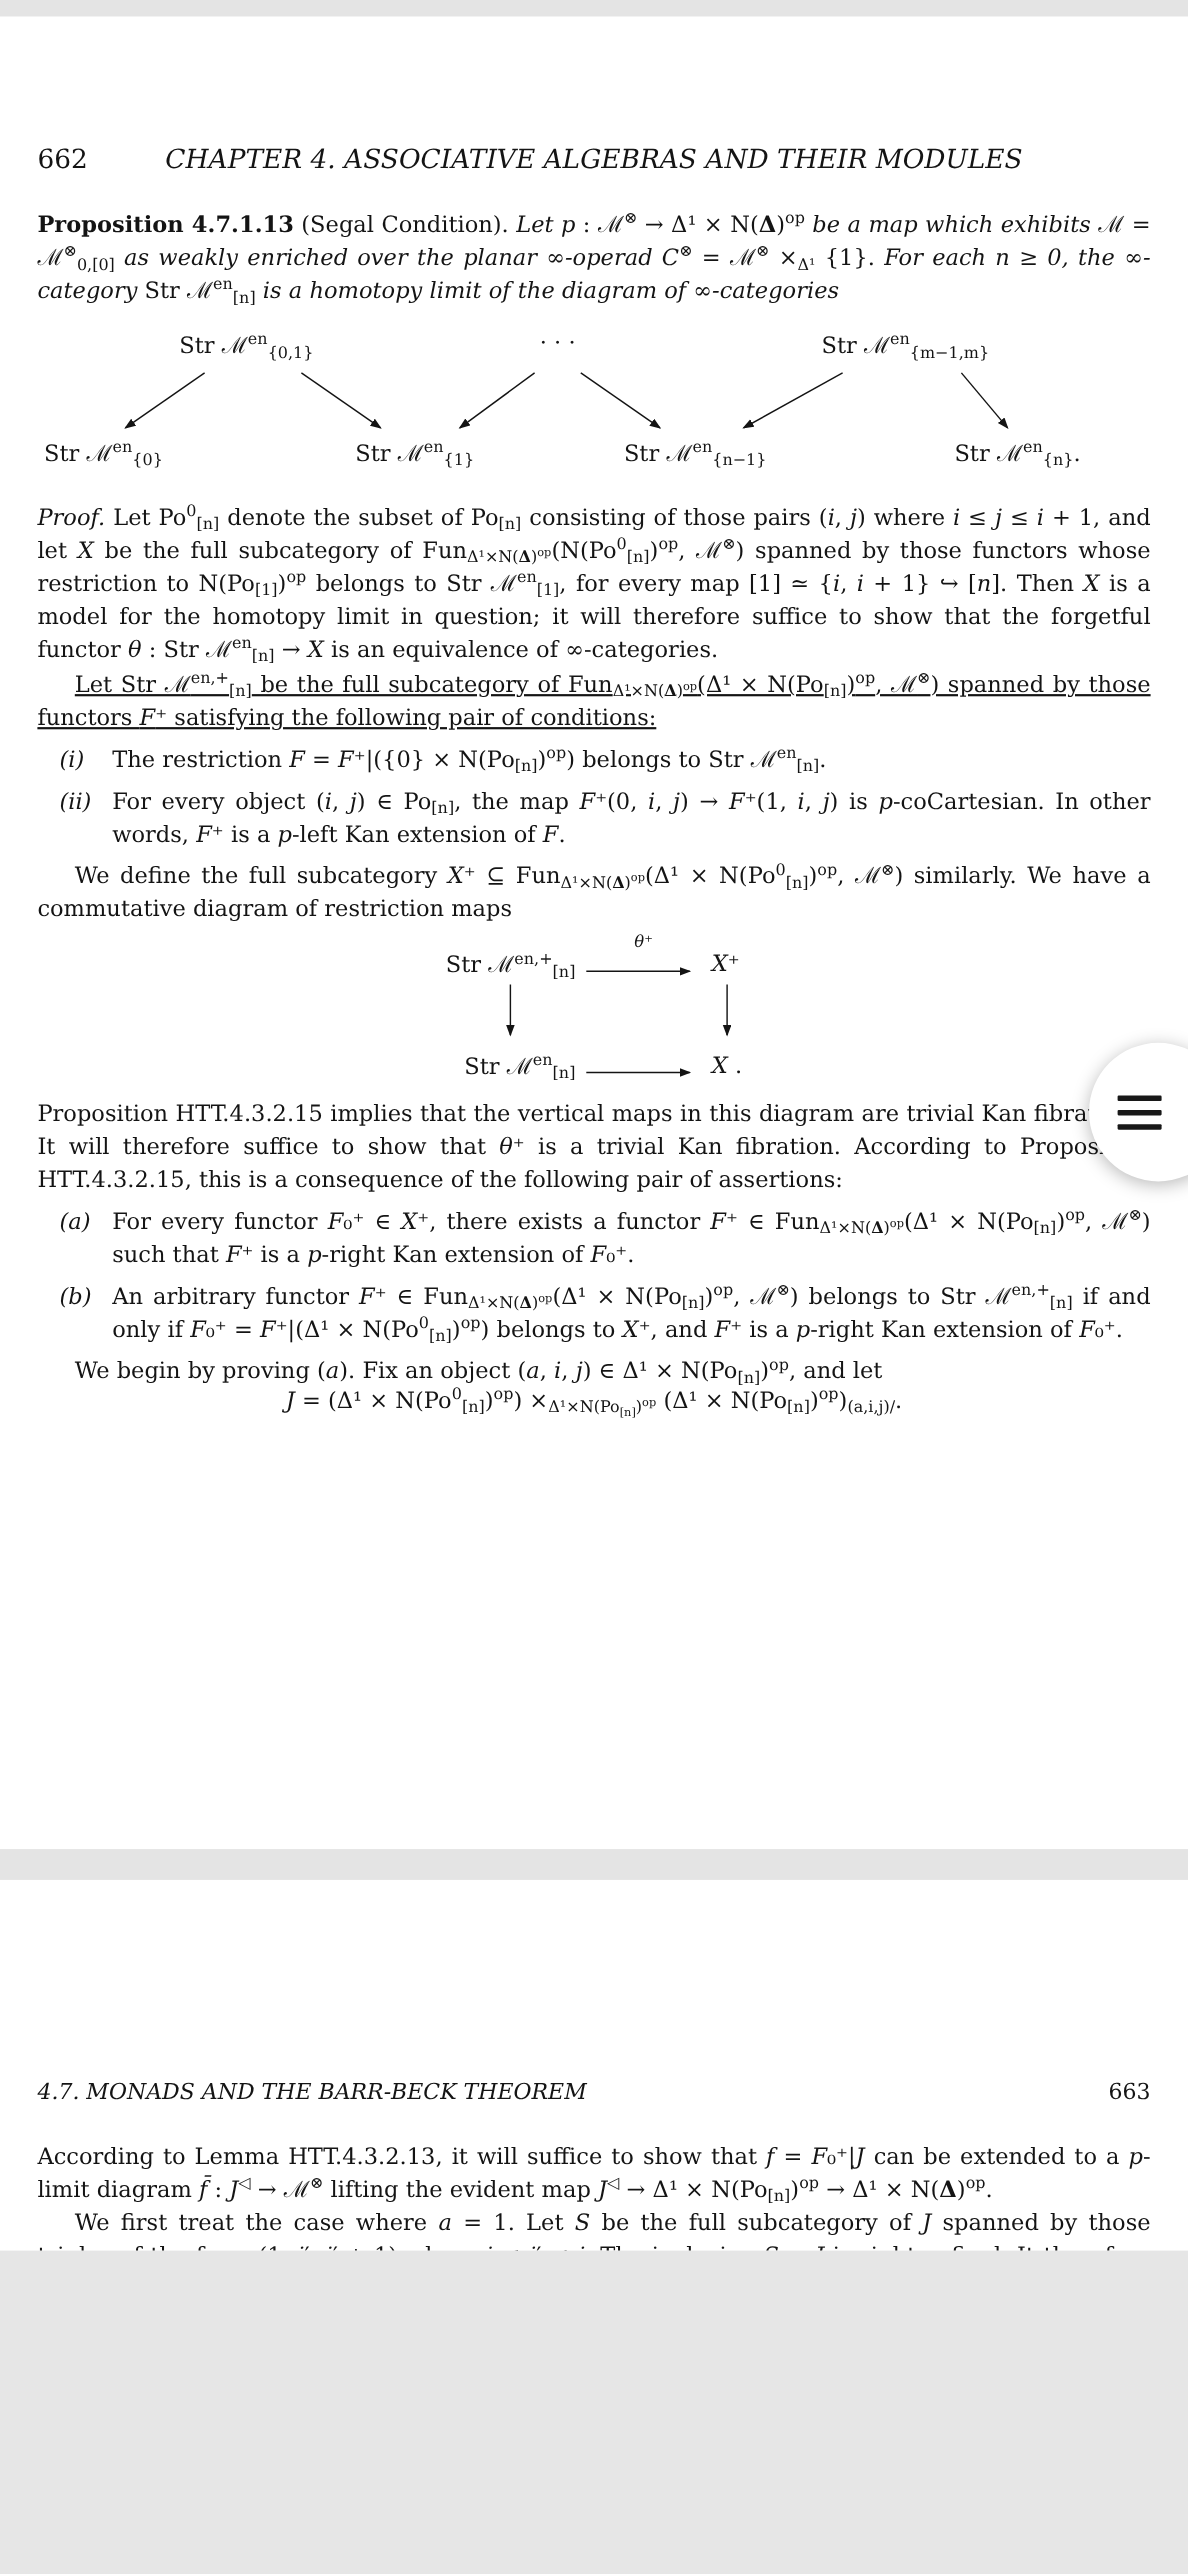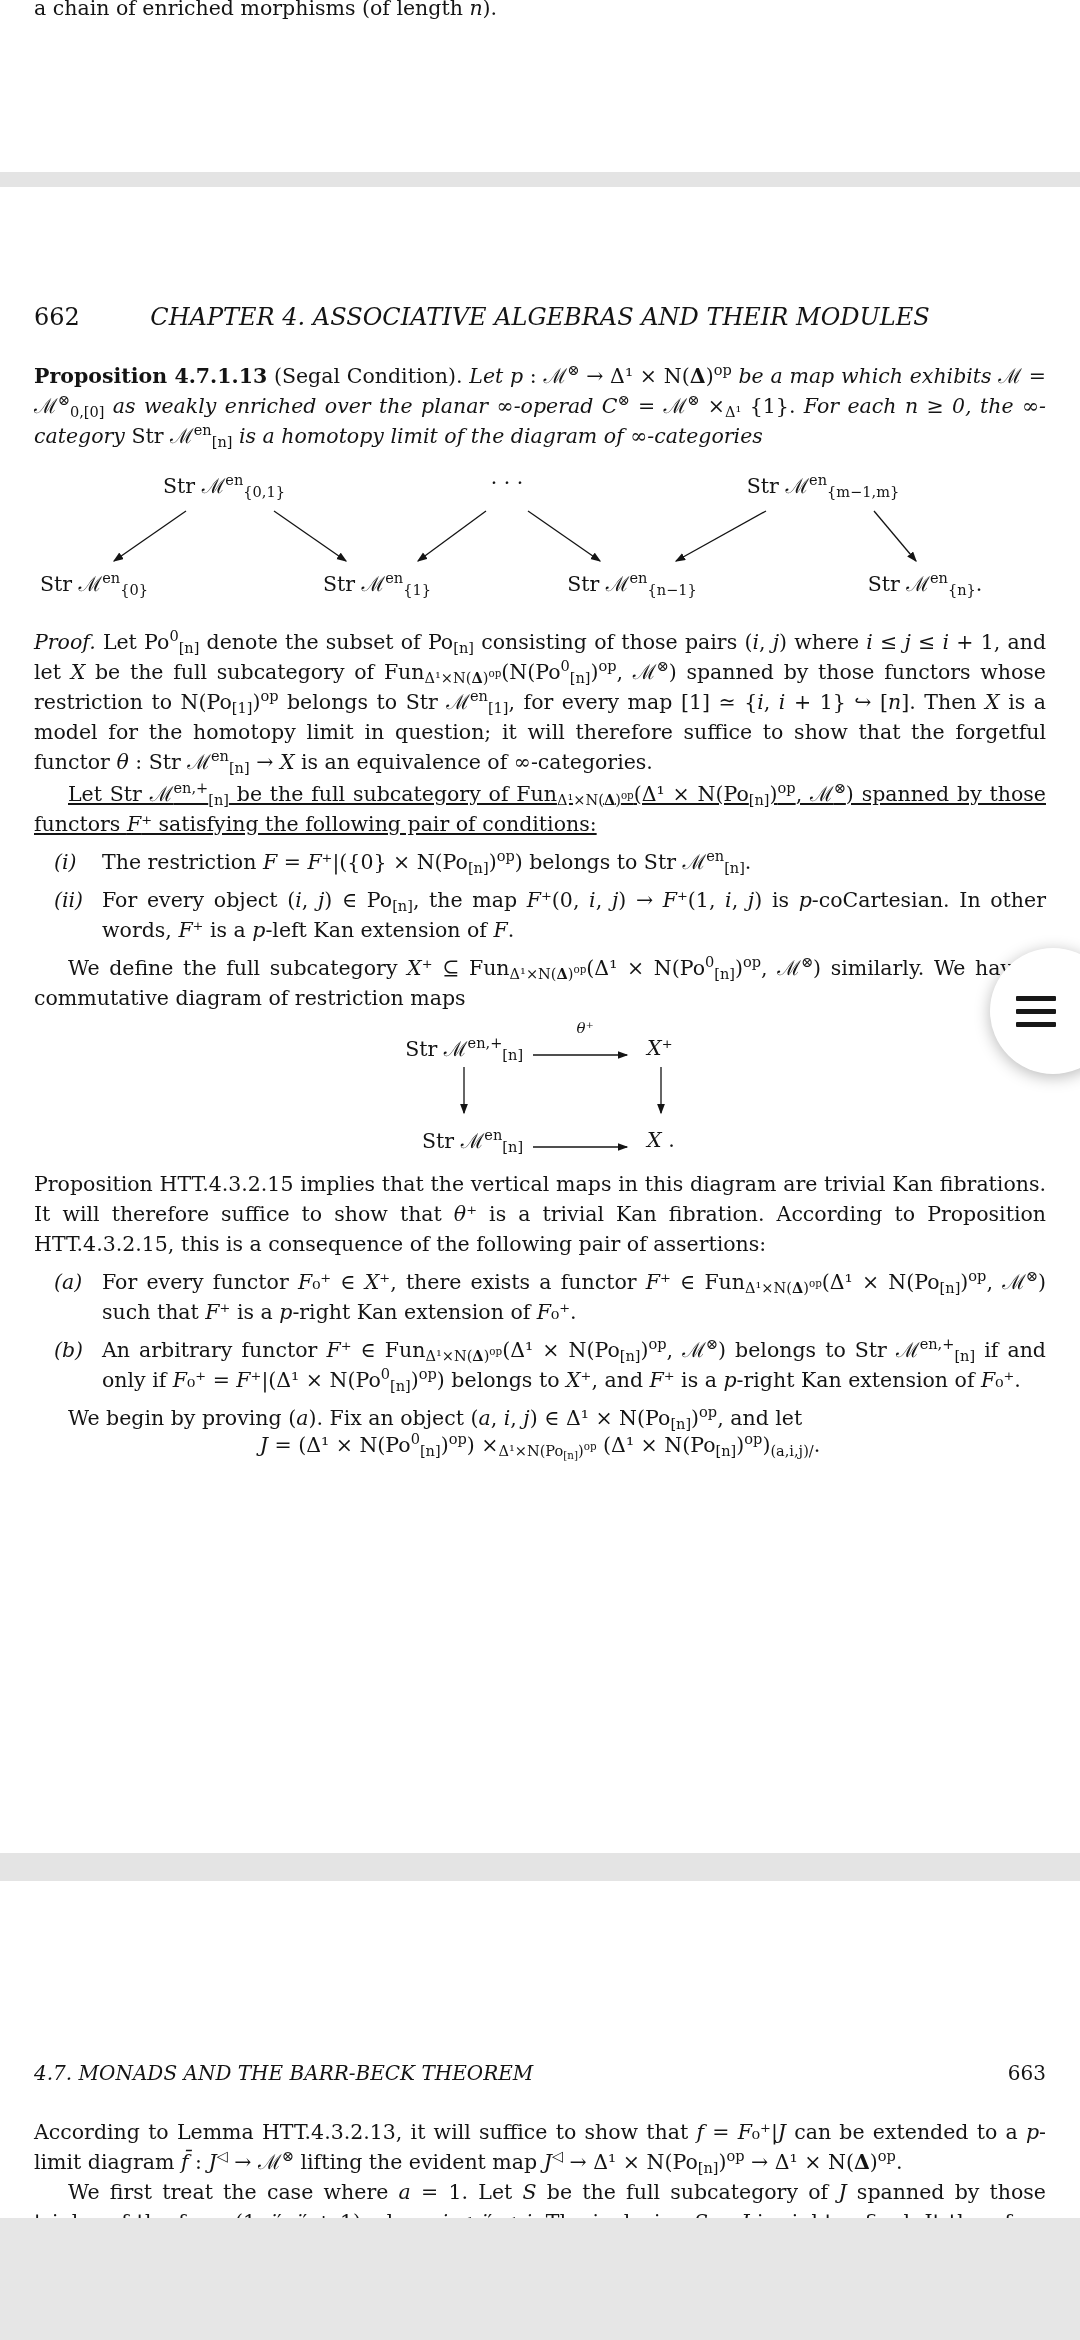--- a/index.html
+++ b/index.html
@@ -76,23 +76,20 @@
     display:flex; align-items:center; z-index:20; cursor:pointer;
   }
   .bars { margin-left:26px; display:flex; flex-direction:column; gap:8px; }
   .bars span { display:block; width:40px; height:5px; background:#181818; border-radius:1px; }
 </style>
 </head>
 <body>
 
 <div class="viewport">
 
-  <section class="page page-prev">
-    <p class="clipline">a chain of enriched morphisms (of length <i>n</i>).</p>
-  </section>
 
   <div class="band band1"></div>
 
   <section class="page page-662">
     <header class="running-head">
       <span class="pgnum">662</span>
       <span class="rtitle">CHAPTER 4.   ASSOCIATIVE ALGEBRAS AND THEIR MODULES</span>
     </header>
 
     <p class="para prop"><b>Proposition 4.7.1.13</b> (Segal Condition). <i>Let p</i> : ℳ<sup>⊗</sup> → Δ¹ × N(<b>Δ</b>)<sup>op</sup> <i>be a map which exhibits</i> ℳ = ℳ<sup>⊗</sup><sub>0,[0]</sub> <i>as weakly enriched over the planar ∞-operad</i> <i>C</i><sup>⊗</sup> = ℳ<sup>⊗</sup> ×<sub>Δ¹</sub> {1}. <i>For each n ≥ 0, the ∞-category</i> Str ℳ<sup>en</sup><sub>[n]</sub> <i>is a homotopy limit of the diagram of ∞-categories</i></p>

